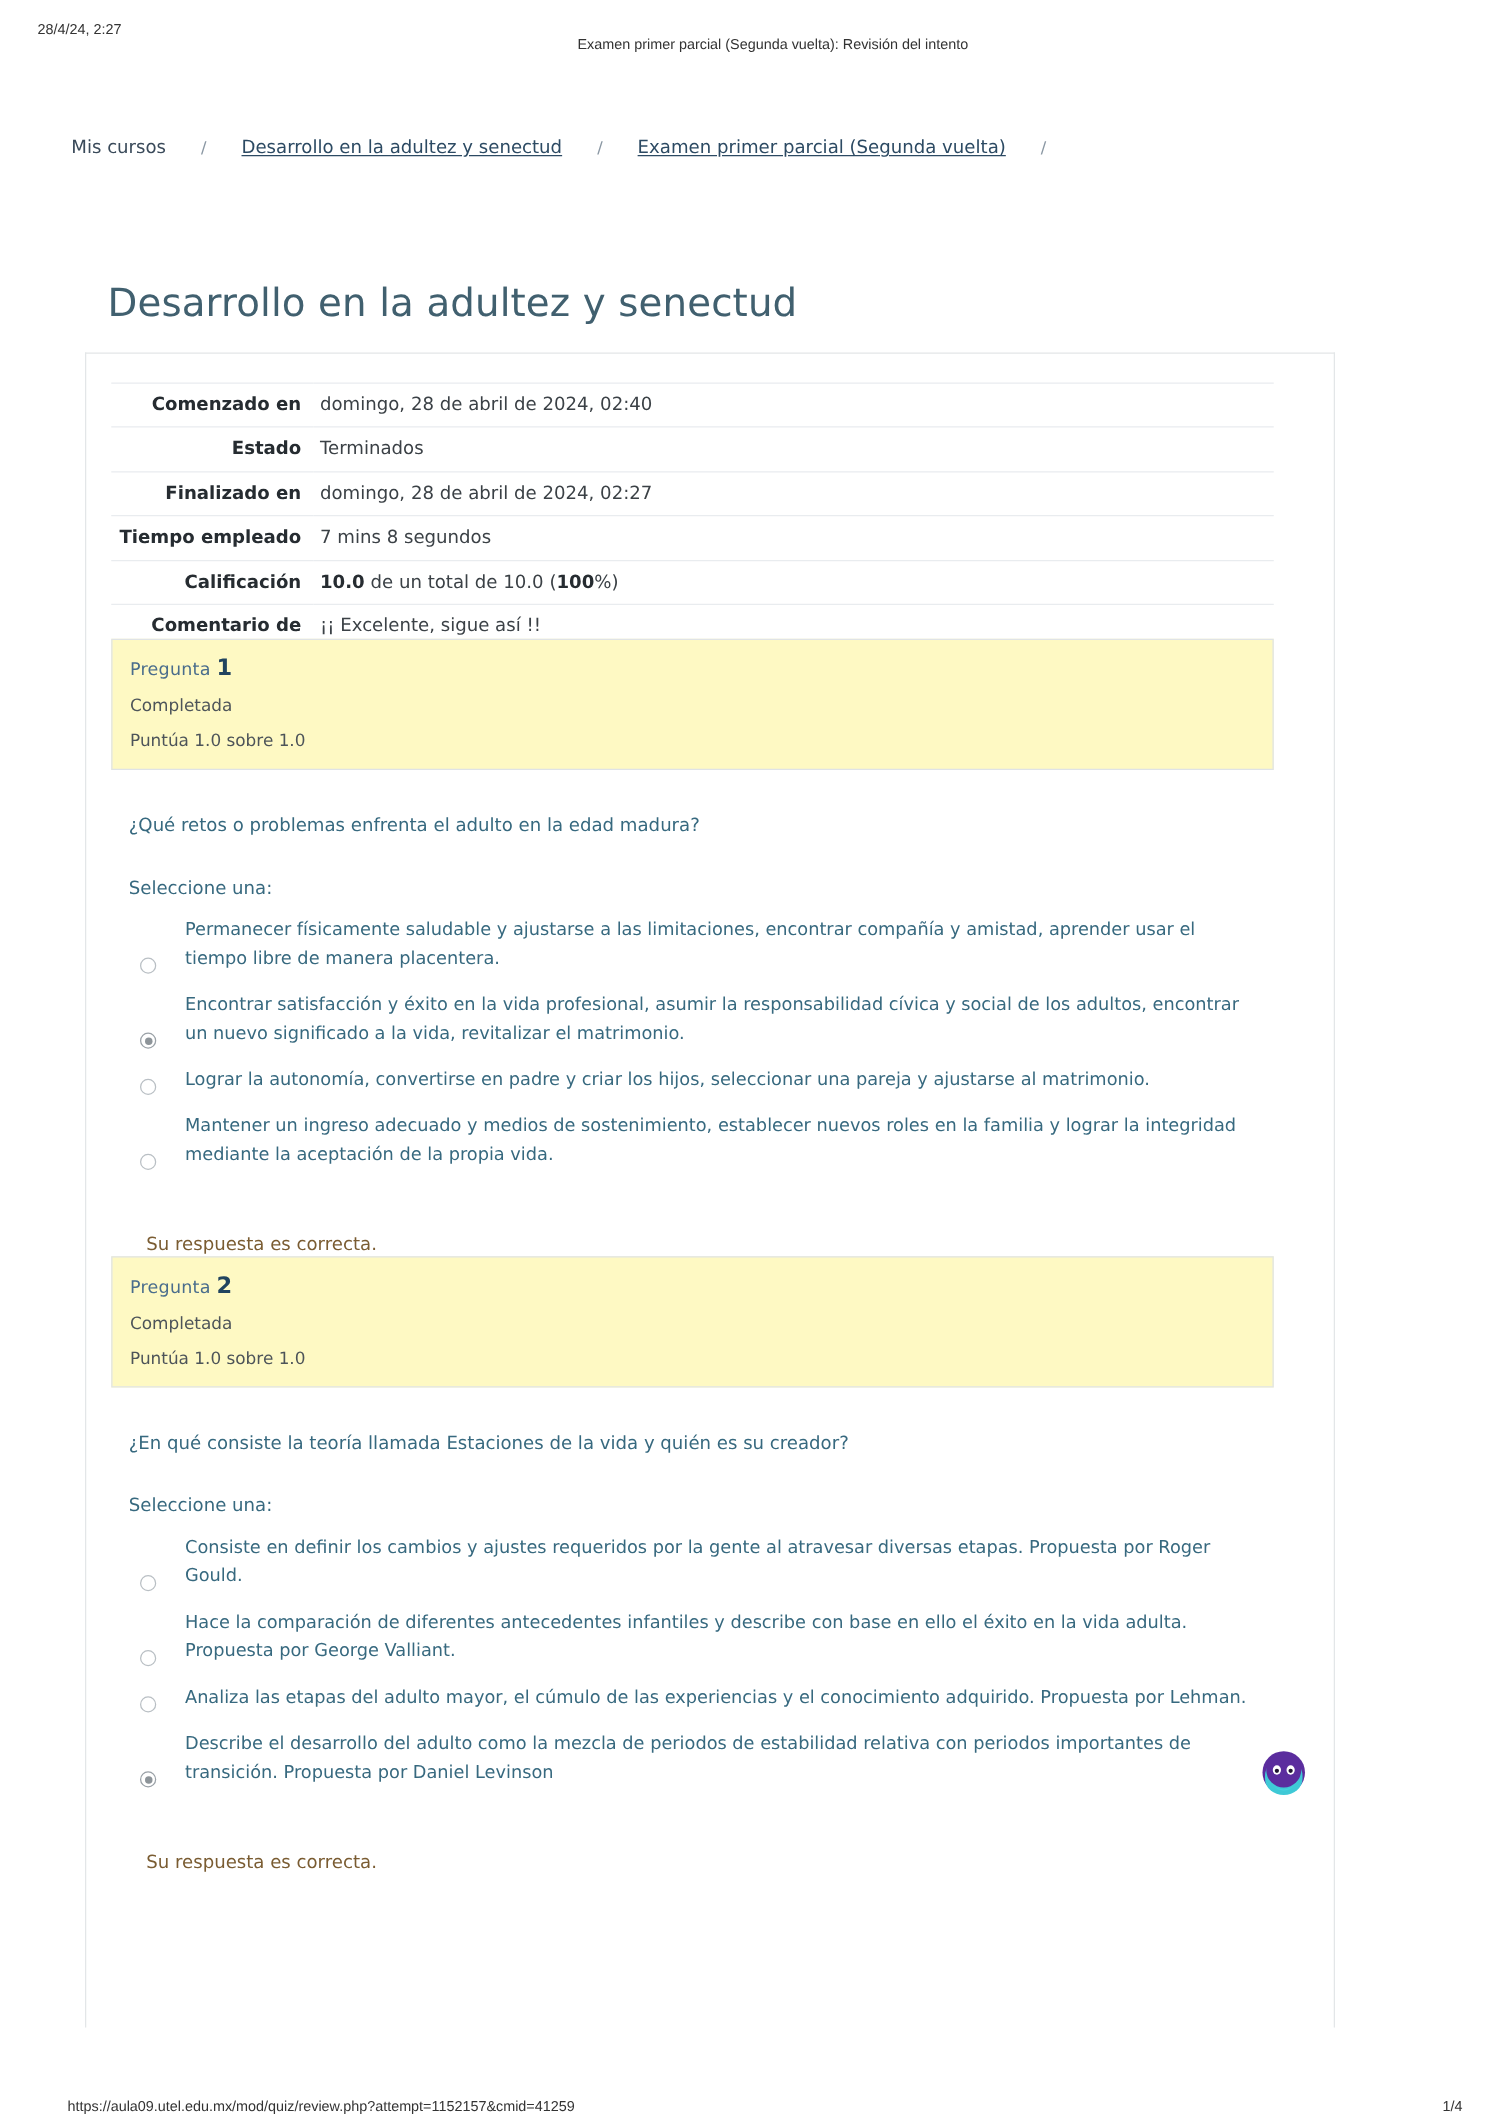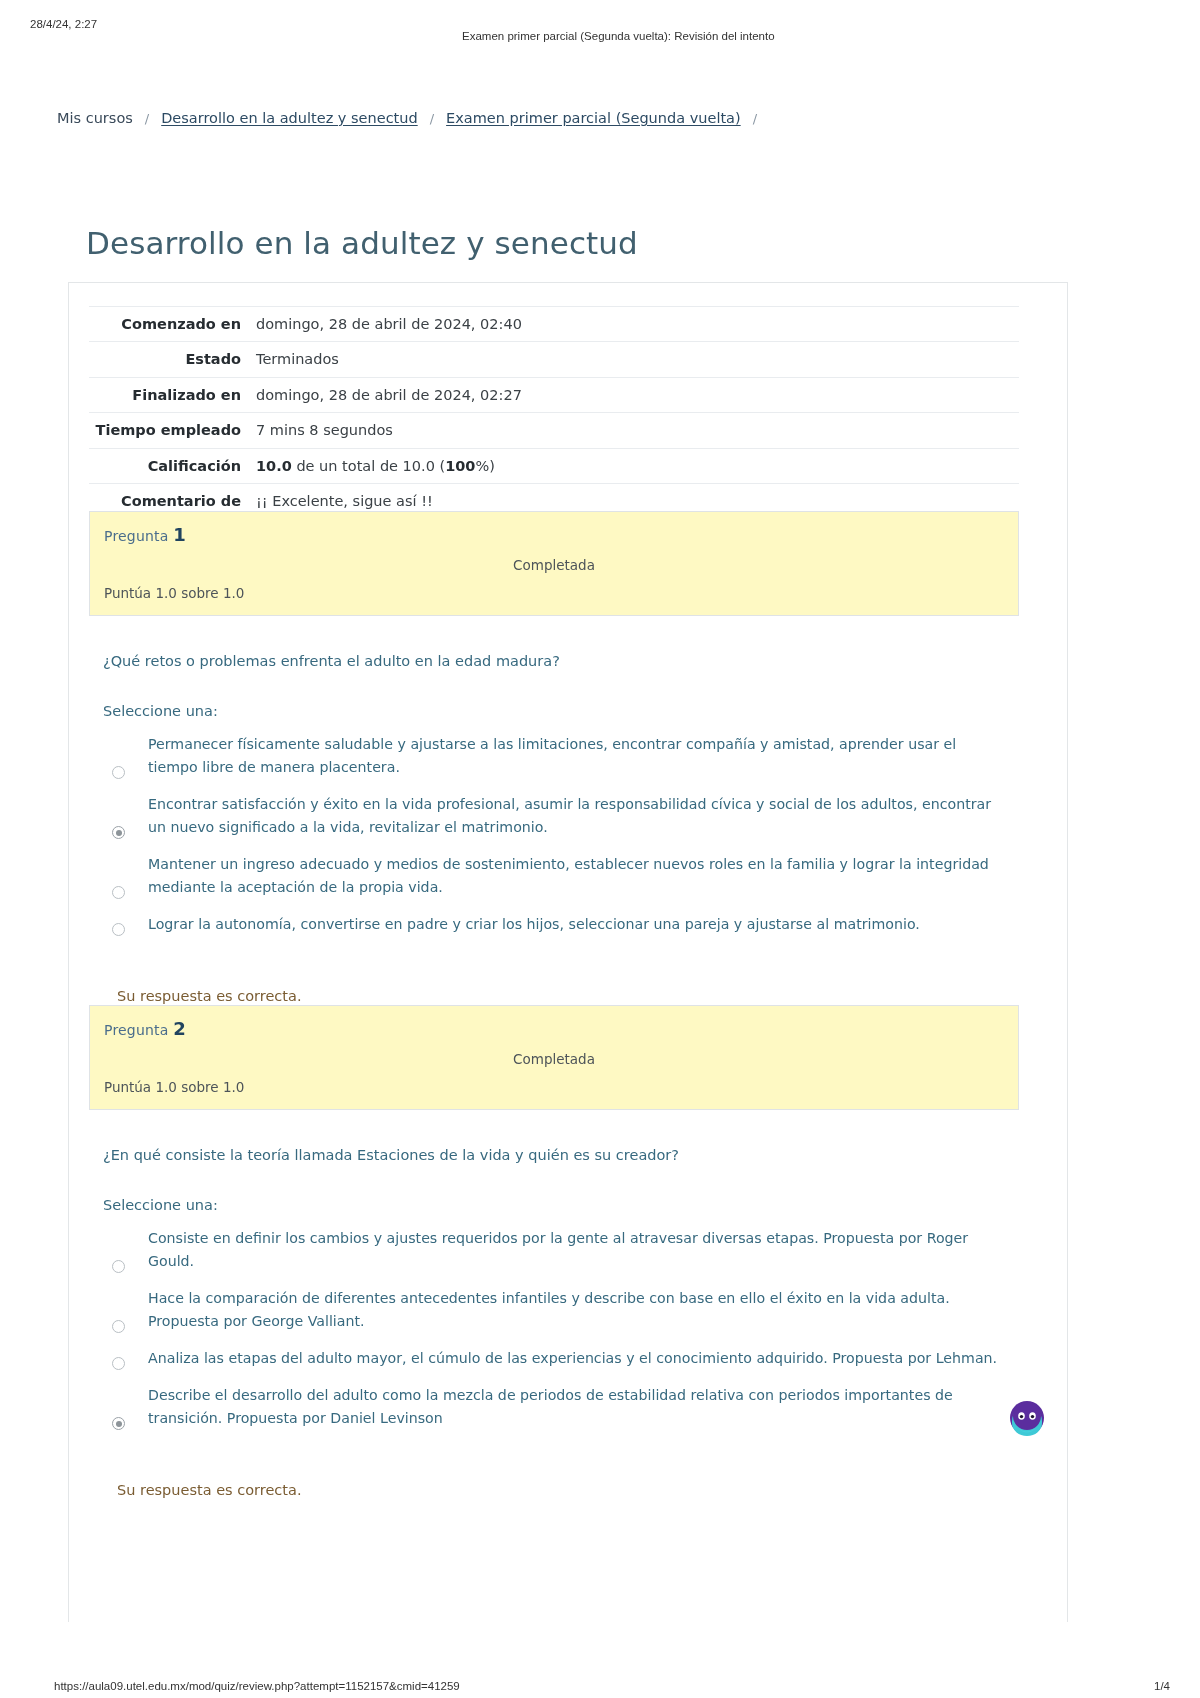--- a/index.html
+++ b/index.html
@@ -28,21 +28,21 @@
     font-family:"Liberation Sans", sans-serif;
     font-size:11.5px; color:#333;
   }
   .print-footer .pf-url{position:absolute;left:30px;top:0;white-space:nowrap;padding-left:24px;}
   .print-footer .pf-page{position:absolute;right:30px;top:0;white-space:nowrap;}
 
   
   .breadcrumb{
     position:absolute; left:57px; top:110px;
     font-size:14.5px; color:#3c4c5c;
-    display:flex; align-items:center;
+    display:flex; align-items:center;gap:16px;
   }
   .breadcrumb .crumb{color:#3a4a5a;}
   .breadcrumb a{
     color:#2c4a63; text-decoration:underline;
     text-underline-offset:2px;
   }
   .breadcrumb .sep{
     color:#8a97a3; margin:0 12px; font-size:13px;
   }
 
@@ -90,21 +90,21 @@
     border:1px solid #dfe3e6;
     background:#fef9c3;
     padding:12px 14px 14px 14px;
     box-sizing:border-box;
   }
   .q-num{
     font-size:14px; color:#4a6d8c; letter-spacing:.2px;
     margin-bottom:12px;
   }
   .q-num .n{font-size:18px;font-weight:700;color:#21445f;}
-  .q-state{font-size:13.5px;color:#4d5459;margin-bottom:12px;text-align:center;}
+  .q-state{font-size:13.5px;color:#4d5459;margin-bottom:12px;}
   .q-grade{font-size:13.5px;color:#4d5459;}
 
   .q-body{padding:34px 0 0 14px;}
   .q-text{
     font-size:14.5px; color:#37697f; line-height:1.6;
     margin-bottom:30px;
   }
   .q-prompt{
     font-size:14.5px; color:#37697f;
     margin-bottom:14px;
@@ -211,25 +211,25 @@
         <li class="opt">
           <span class="radio"></span>
           <span class="opt-text">Permanecer físicamente saludable y ajustarse a las limitaciones, encontrar compañía y amistad, aprender usar el tiempo libre de manera placentera.</span>
         </li>
         <li class="opt">
           <span class="radio checked"></span>
           <span class="opt-text">Encontrar satisfacción y éxito en la vida profesional, asumir la responsabilidad cívica y social de los adultos, encontrar un nuevo significado a la vida, revitalizar el matrimonio.</span>
         </li>
         <li class="opt">
           <span class="radio"></span>
+          <span class="opt-text">Lograr la autonomía, convertirse en padre y criar los hijos, seleccionar una pareja y ajustarse al matrimonio.</span>
+        </li>
+        <li class="opt">
+          <span class="radio"></span>
           <span class="opt-text">Mantener un ingreso adecuado y medios de sostenimiento, establecer nuevos roles en la familia  y lograr la integridad mediante la aceptación de la propia vida.</span>
-        </li>
-        <li class="opt">
-          <span class="radio"></span>
-          <span class="opt-text">Lograr la autonomía, convertirse en padre y criar los hijos, seleccionar una pareja y ajustarse al matrimonio.</span>
         </li>
       </ul>
       <div class="feedback">Su respuesta es correcta.</div>
     </div>
   </div>
 
   <div class="q-block" style="top:1005px;">
     <div class="q-head">
       <div class="q-num">
         <span>Pregunta</span>

